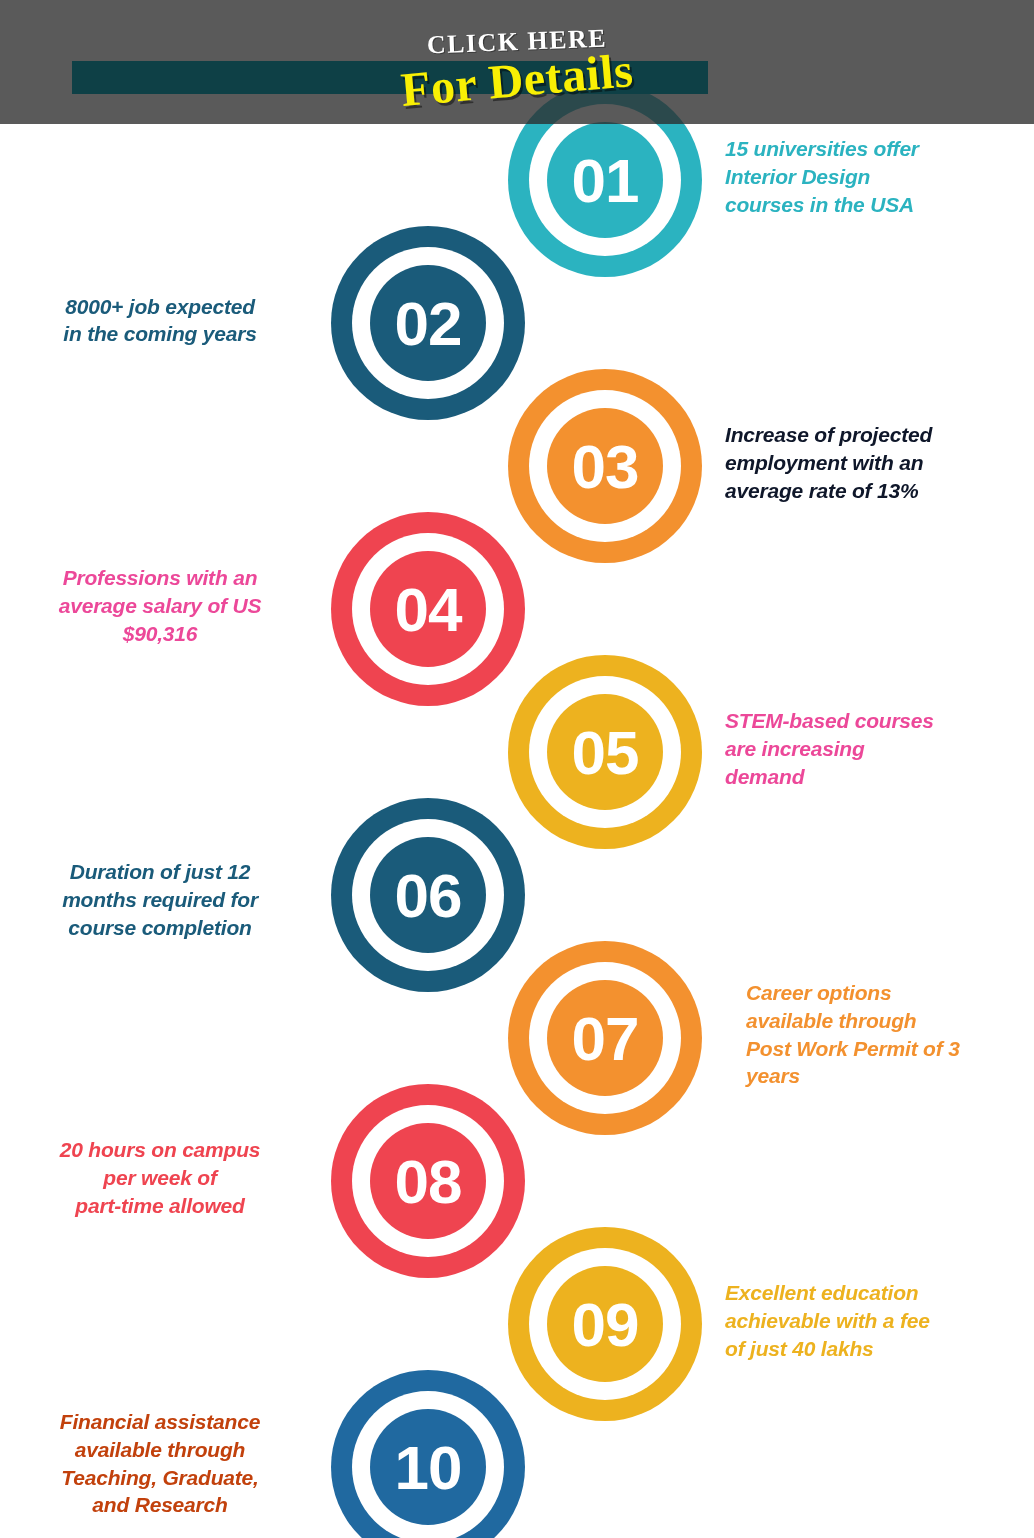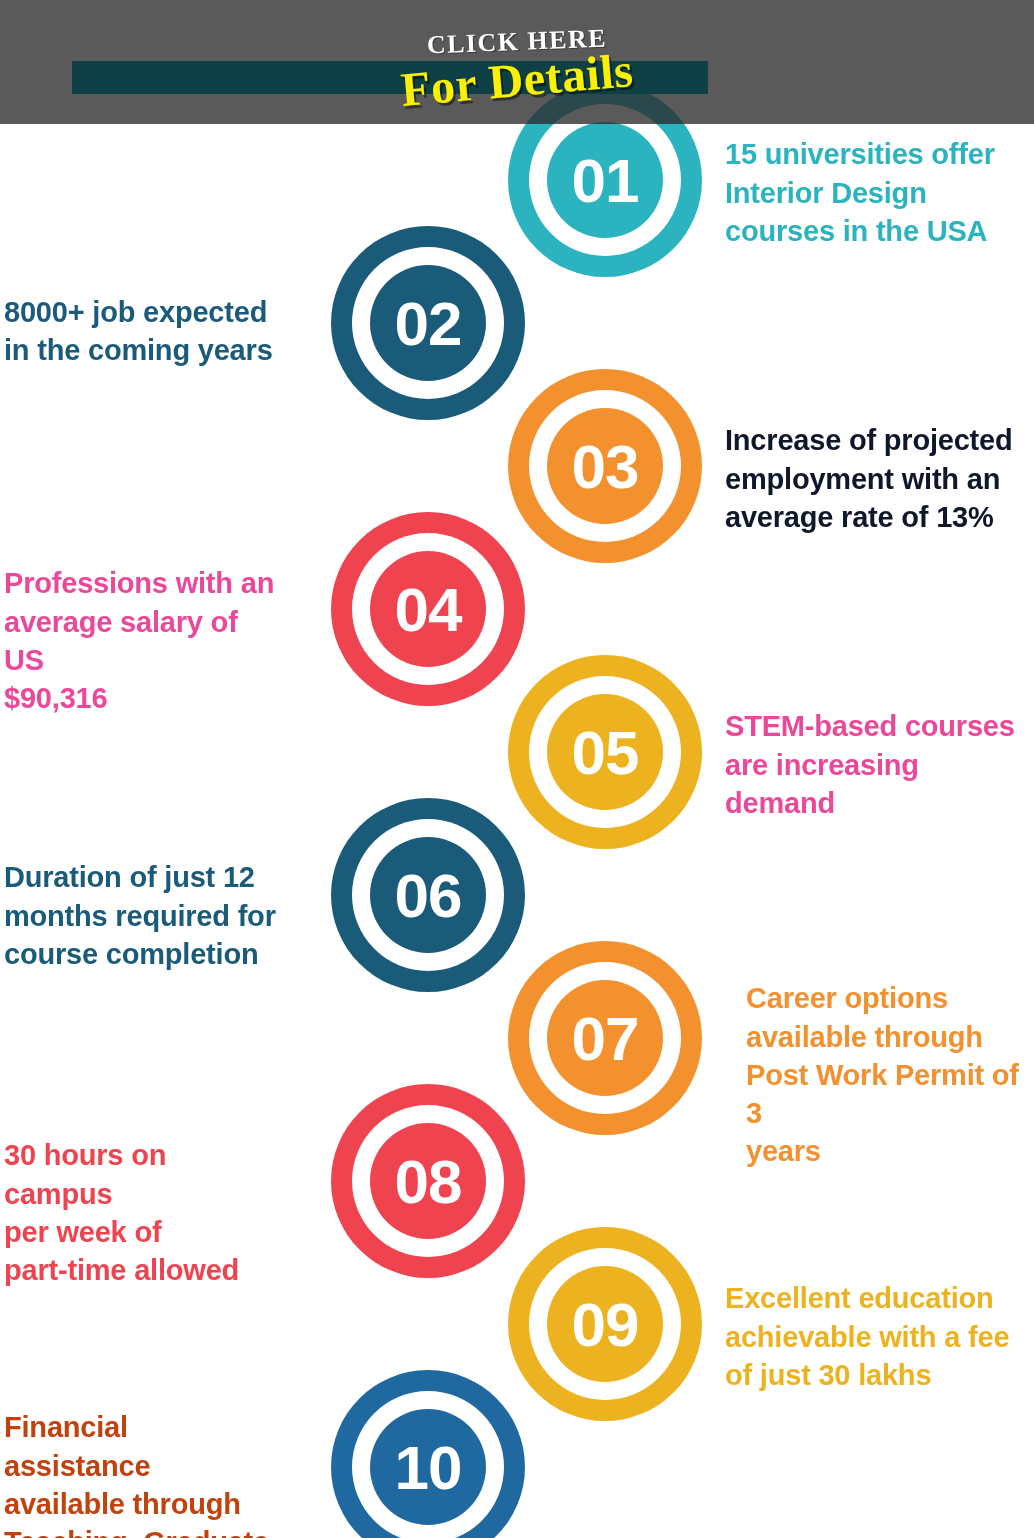--- a/index.html
+++ b/index.html
@@ -26,33 +26,34 @@
     left: 0;
     top: 0;
     width: 1034px;
     height: 1538px;
   }
 
   
   .label {
     position: absolute;
     font-weight: bold;
-    font-size: 29px;
+    font-size: 21px;
     line-height: 1.32;
     letter-spacing: -0.2px;
     white-space: pre-line;
+    font-style: italic;
   }
   .label.right {
     text-align: left;
     left: 725px;
     width: 292px;
   }
   .label.left {
-    text-align: left;
-    left: 4px;
+    text-align: center;
+    left: 21px;
     width: 278px;
   }
 
   
   #banner {
     position: absolute;
     left: 0;
     top: 0;
     width: 1034px;
     height: 124px;
@@ -182,26 +183,26 @@
       <div class="label right" style="color: #ec4899; top: 707.43px;">STEM-based courses
 are increasing
 demand</div>
       <div class="label left" style="color: rgb(26, 91, 122); top: 850.43px; margin-top: 8px;">Duration of just 12
 months required for
 course completion</div>
       <div class="label right" style="color: rgb(243, 145, 47); top: 979.24px; margin-left: 21px;">Career options
 available through
 Post Work Permit of 3
 years</div>
-      <div class="label left" style="color: rgb(239, 68, 80); top: 1136.43px;">30 hours on campus
+      <div class="label left" style="color: rgb(239, 68, 80); top: 1136.43px;">20 hours on campus
 per week of
 part-time allowed</div>
       <div class="label right" style="color: rgb(237, 178, 31); top: 1279.43px;">Excellent education
 achievable with a fee
-of just 30 lakhs</div>
+of just 40 lakhs</div>
       <div class="label left" style="color: #c2410c; top: 1408.24px;">Financial assistance
 available through
 Teaching, Graduate,
 and Research</div>
     </div>
 
   <div id="banner">
     <div id="banner-bar"></div>
     <div id="click-here">CLICK HERE</div>
     <div id="for-details">For Details</div>

